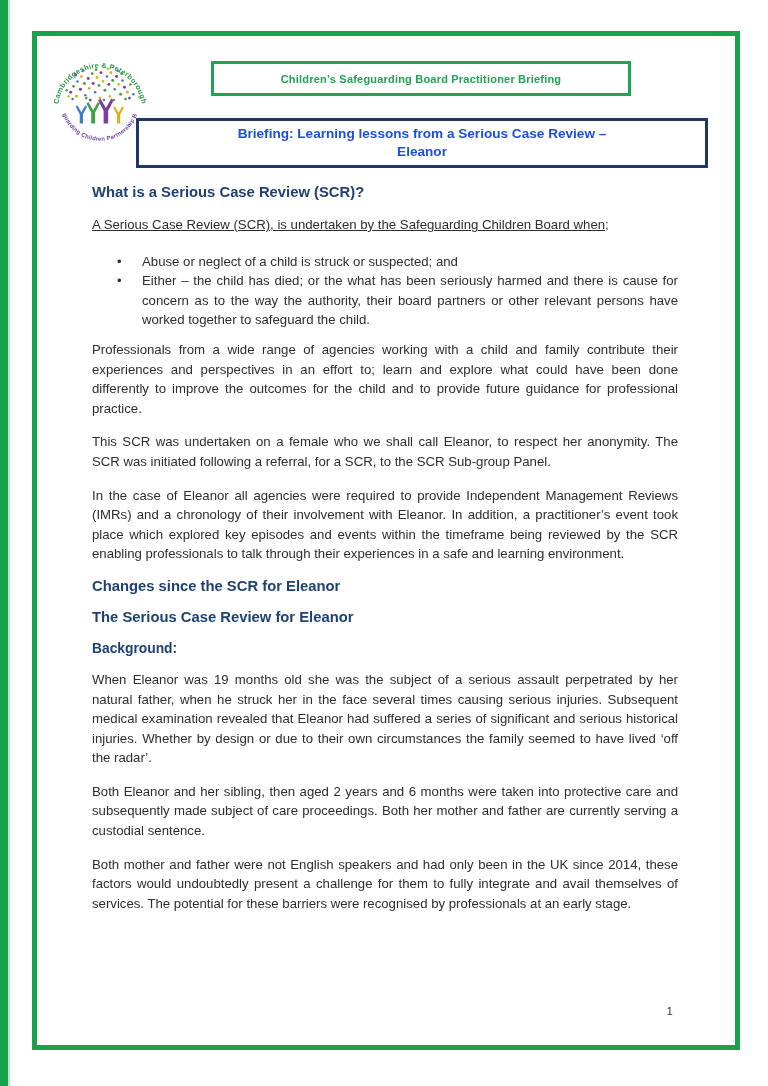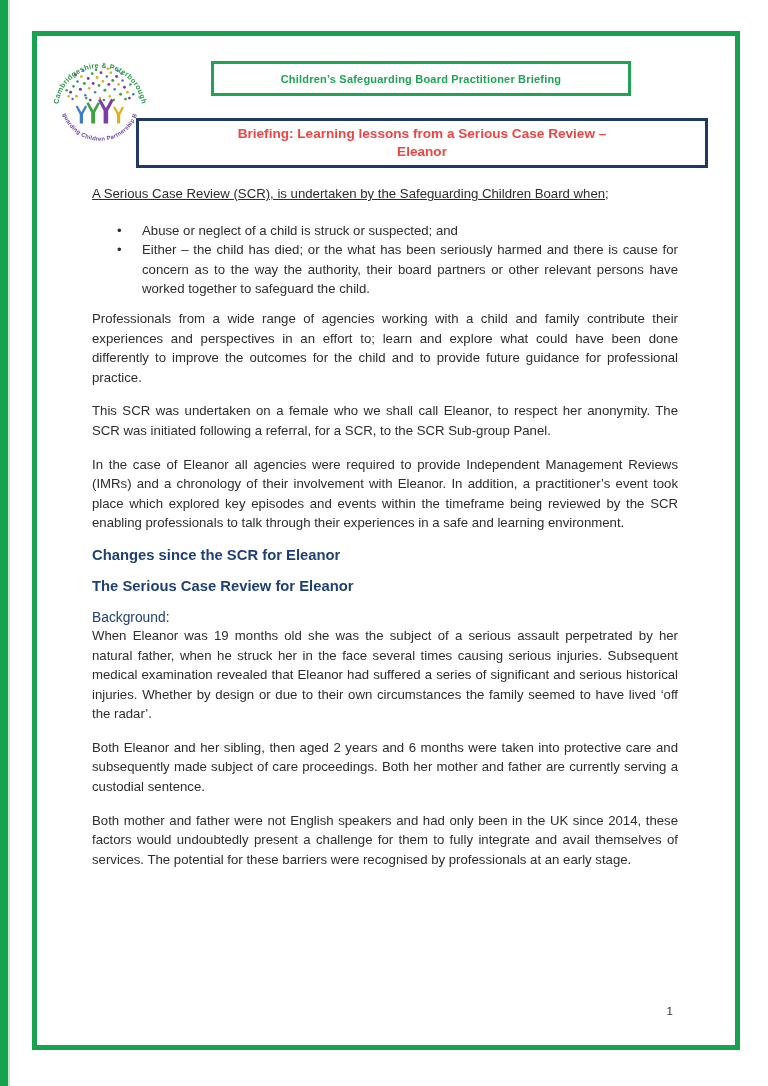--- a/index.html
+++ b/index.html
@@ -34,42 +34,42 @@
     color: #1ea454;
     font-size: 11px; font-weight: bold;
     text-align: center;
     padding: 9px 2px 8px 2px;
     letter-spacing: 0.2px;
   }
 
   .box-navy {
     position: absolute; left: 99px; top: 82px; width: 558px;
     border: 3px solid #1f3864;
-    color: #ef4444;
+    color: #1d4ed8;
     font-size: 13.6px; font-weight: bold;
     text-align: center;
     line-height: 17.5px;
     padding: 4px 4px 5px 4px;
   }
 
   
   .content {
     position: absolute; left: 55px; top: 148px; width: 586px;
     color: #2d2d2d;
     font-size: 13.2px;
     line-height: 19.6px;
   }
   .content h2 {
     font-size: 14.8px; font-weight: bold; color: #1f4073;
     margin: 6px 0 14px 0; line-height: 17px;
   }
   .content h2.first { margin-top: 0; }
   .content h3 {
-    font-size: 13.8px; font-weight: normal; color: #1f4073;
-    margin: 6px 0 0 0; line-height: 17px;
+    font-size: 13.8px; font-weight: bold; color: #1f4073;
+    margin: 6px 0 13px 0; line-height: 17px;
   }
   .content p { margin: 0 0 14px 0; text-align: justify; }
   .content p.intro { margin-bottom: 17px; text-decoration: underline; }
 
   ul.bullets { list-style: none; margin: 0 0 10px 0; padding: 0 0 0 25px; }
   ul.bullets li { position: relative; padding-left: 25px; text-align: justify; }
   ul.bullets li::before {
     content: "\2022";
     position: absolute; left: 0; top: 0;
     font-size: 13.2px;
@@ -170,20 +170,21 @@
       <span>Children’s Safeguarding Board Practitioner Briefing</span>
     </div>
 
     <div class="box-navy">
       <div>Briefing: Learning lessons from a Serious Case Review –</div>
       <div>Eleanor</div>
     </div>
 
     <div class="content">
 
+      <h2 class="first">What is a Serious Case Review (SCR)?</h2>
 
       <p class="intro">A Serious Case Review (SCR), is undertaken by the Safeguarding Children Board when;</p>
 
       <ul class="bullets">
         <li>Abuse or neglect of a child is struck or suspected; and</li>
         <li>Either – the child has died; or the what has been seriously harmed and there is cause for concern as to the way the authority, their board partners or other relevant persons have worked together to safeguard the child.</li>
       </ul>
 
       <p>Professionals from a wide range of agencies working with a child and family contribute their experiences and perspectives in an effort to; learn and explore what could have been done differently to improve the outcomes for the child and to provide future guidance for professional practice.</p>
 

